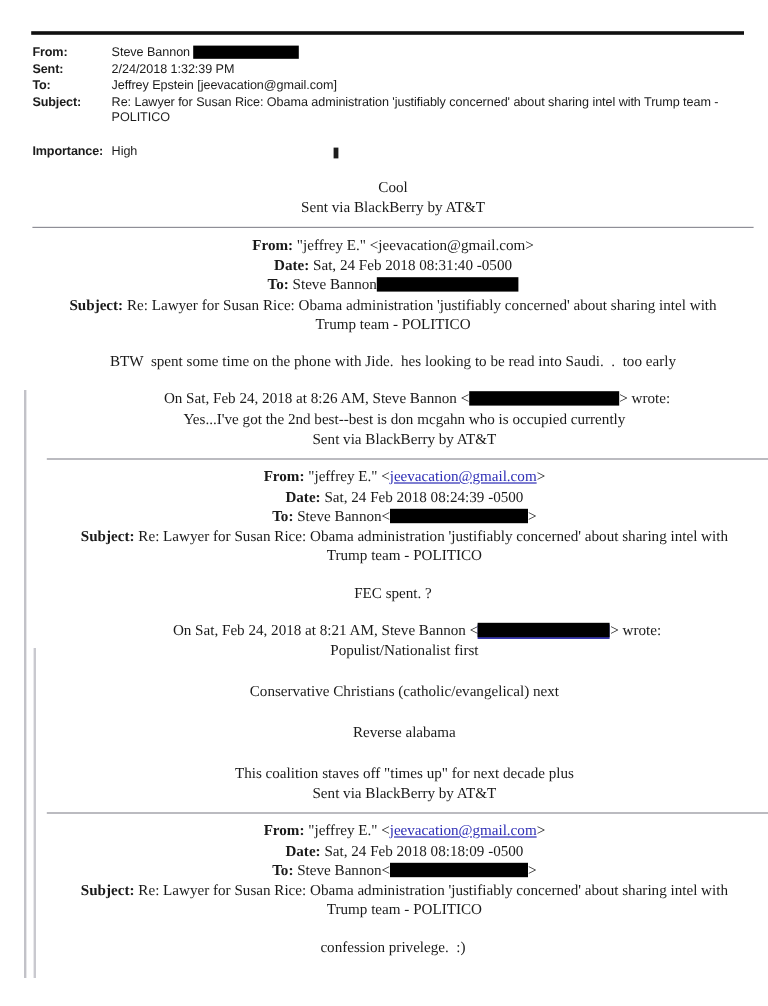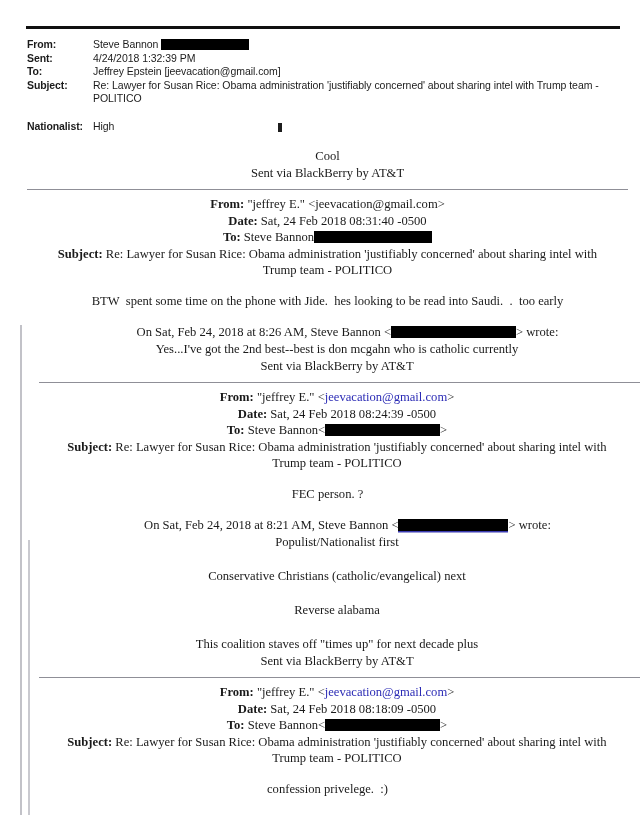--- a/index.html
+++ b/index.html
@@ -101,20 +101,21 @@
     border-top: 1.4px solid #8f8f97;
     margin: 7px 0 6px 0;
   }
   .sep.indent { margin-left: 5px; }
 
   .hdr2 { font-size: 12.6px; line-height: 16.6px; }
   .hdr2 b { font-weight: bold; }
 
   .lnk {
     color: #2b2bb5;
+    text-decoration: underline;
   }
   .spacer-md { height: 14px; }
   .spacer-lg { height: 17px; }
 
   
   .quote1 {
     position: absolute;
     left: 20px;
     top: 325px;
     width: 1.5px;
@@ -151,40 +152,40 @@
 
   <div class="hdr">
 
     <div class="hdr-row">
       <div class="hdr-label">From:</div>
       <div class="hdr-value"><span>Steve Bannon</span><span class="redact r-from"></span></div>
     </div>
 
     <div class="hdr-row">
       <div class="hdr-label">Sent:</div>
-      <div class="hdr-value">4/24/2018 1:32:39 PM</div>
+      <div class="hdr-value">2/24/2018 1:32:39 PM</div>
     </div>
 
     <div class="hdr-row">
       <div class="hdr-label">To:</div>
       <div class="hdr-value">Jeffrey Epstein [jeevacation@gmail.com]</div>
     </div>
 
     <div class="hdr-row">
       <div class="hdr-label">Subject:</div>
       <div class="hdr-value">
         <div>Re: Lawyer for Susan Rice: Obama administration 'justifiably concerned' about sharing intel with Trump team -</div>
         <div>POLITICO</div>
       </div>
     </div>
 
     <div class="hdr-gap"></div>
 
     <div class="hdr-row">
-      <div class="hdr-label">Nationalist:</div>
+      <div class="hdr-label">Importance:</div>
       <div class="hdr-value">High</div>
     </div>
 
   </div>
 
   <div class="artifact"></div>
 
   <div class="quote1"></div>
   <div class="quote2"></div>
 
@@ -213,40 +214,40 @@
       <div class="line">BTW  spent some time on the phone with Jide.  hes looking to be read into Saudi.  .  too early</div>
     </div>
 
     <div class="spacer-md"></div>
 
     <div class="blk">
       <div class="line nowrap"><span>On Sat, Feb 24, 2018 at 8:26 AM, Steve Bannon &lt;</span><span class="redact r-inline r-w125"></span><span>&gt; wrote:</span></div>
     </div>
 
     <div class="ind1">
-      <div class="line">Yes...I've got the 2nd best--best is don mcgahn who is catholic currently</div>
+      <div class="line">Yes...I've got the 2nd best--best is don mcgahn who is occupied currently</div>
       <div class="line">Sent via BlackBerry by AT&amp;T</div>
     </div>
 
     <div class="ind1">
         <div class="sep indent"></div>
       </div>
 
     <div class="ind1 hdr2">
       <div class="line"><b>From:</b> <span>"jeffrey E." &lt;</span><span class="lnk">jeevacation@gmail.com</span><span>&gt;</span></div>
       <div class="line"><b>Date:</b> <span>Sat, 24 Feb 2018 08:24:39 -0500</span></div>
       <div class="line"><b>To:</b> <span>Steve Bannon&lt;</span><span class="redact r-inline r-w115"></span><span>&gt;</span></div>
       <div class="line"><b>Subject:</b> <span>Re: Lawyer for Susan Rice: Obama administration 'justifiably concerned' about sharing intel with</span></div>
       <div class="line">Trump team - POLITICO</div>
     </div>
 
     <div class="spacer-md"></div>
 
     <div class="blk">
-      <div class="line">FEC person. ?</div>
+      <div class="line">FEC spent. ?</div>
     </div>
 
     <div class="spacer-md"></div>
 
     <div class="blk">
       <div class="line nowrap"><span>On Sat, Feb 24, 2018 at 8:21 AM, Steve Bannon &lt;</span><span class="redact r-inline r-w110 r-blueline"></span><span>&gt; wrote:</span></div>
     </div>
 
     <div class="ind1">
       <div class="line">Populist/Nationalist first</div>

